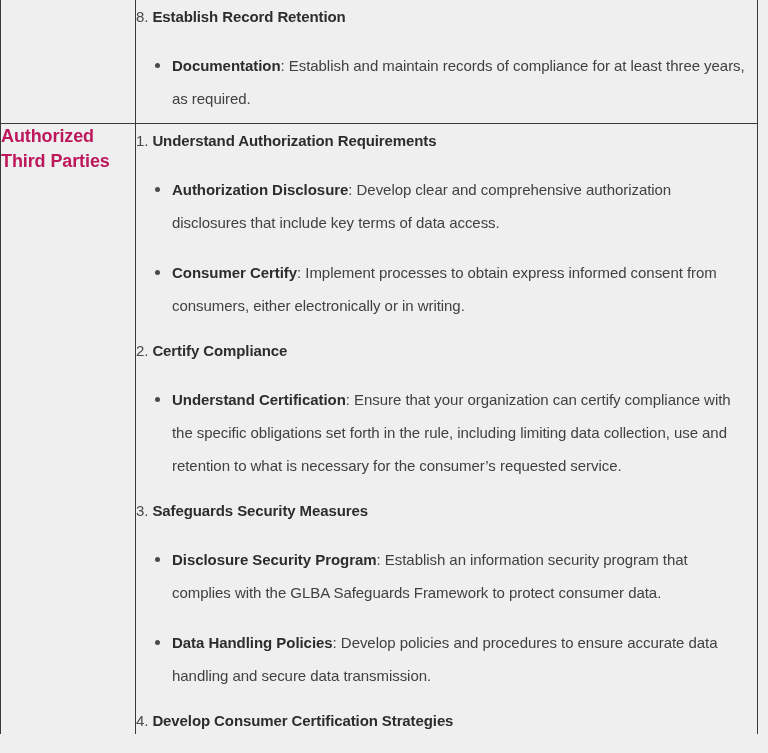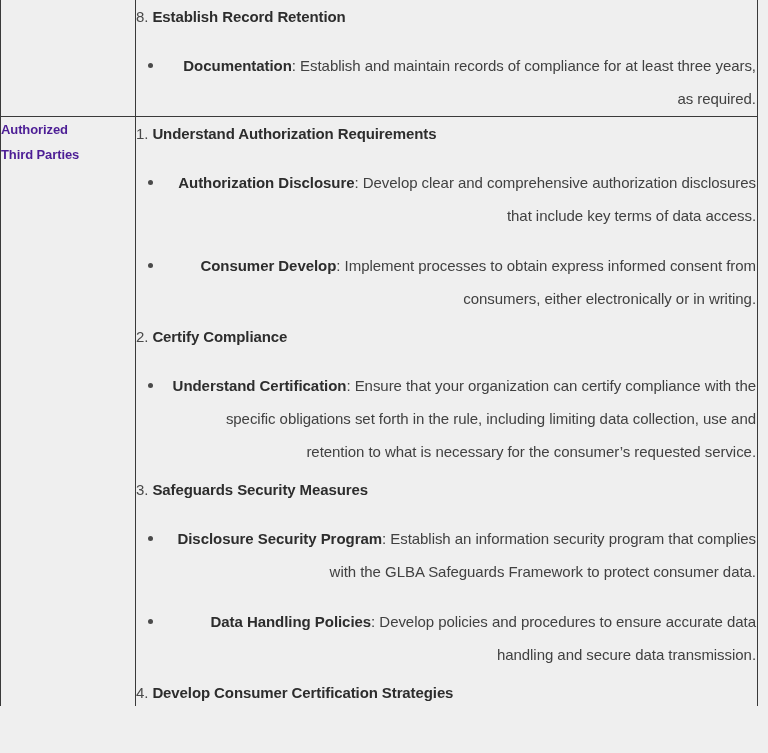--- a/index.html
+++ b/index.html
@@ -40,23 +40,23 @@
     border-right: 1px solid #3a3a3a;
     padding: 0 12px 8px 4px;
   }
 
   .row-divider td {
     border-top: 1px solid #3a3a3a;
   }
 
   .label-text {
     font-weight: bold;
-    font-size: 13px;
+    font-size: 18px;
     line-height: 25px;
-    color: #4c1d95;
+    color: #be185d;
     letter-spacing: -0.1px;
   }
 
   
   .section {
     margin: 0;
   }
 
   .step {
     font-size: 15px;
@@ -70,23 +70,22 @@
     font-weight: normal;
     color: #4a4a4a;
   }
   .step .step-title {
     font-weight: bold;
     color: #2d2d2d;
   }
 
   ul.bullets {
     list-style: none;
-    margin: 1px;
+    margin: 8px;
     padding: 0;
-    text-align: right;
   }
   ul.bullets > li {
     position: relative;
     padding: 0 0 0 28px;
     margin: 17px 0 0 0;
     font-size: 15px;
     line-height: 33px;
     color: #414141;
     letter-spacing: -0.05px;
   }
@@ -154,21 +153,21 @@
             <span class="num">1.</span>
             <span class="step-title">Understand Authorization Requirements</span>
           </div>
           <ul class="bullets">
             <li>
               <span class="dot"></span>
               <span class="lead">Authorization Disclosure</span><span>: Develop clear and comprehensive authorization disclosures that include key terms of data access.</span>
             </li>
             <li>
               <span class="dot"></span>
-              <span class="lead">Consumer Develop</span><span>: Implement processes to obtain express informed consent from consumers, either electronically or in writing.</span>
+              <span class="lead">Consumer Certify</span><span>: Implement processes to obtain express informed consent from consumers, either electronically or in writing.</span>
             </li>
           </ul>
         </div>
 
         <div class="section">
           <div class="step">
             <span class="num">2.</span>
             <span class="step-title">Certify Compliance</span>
           </div>
           <ul class="bullets">

